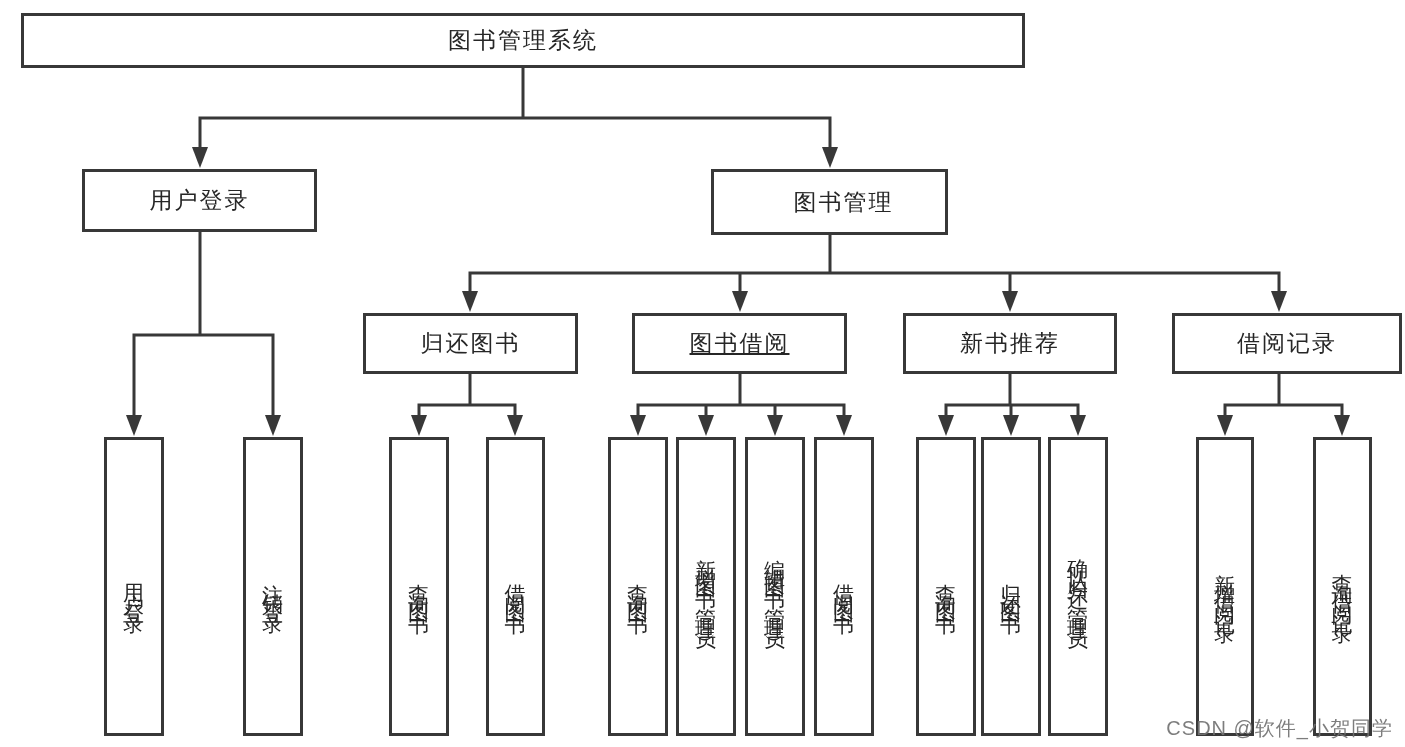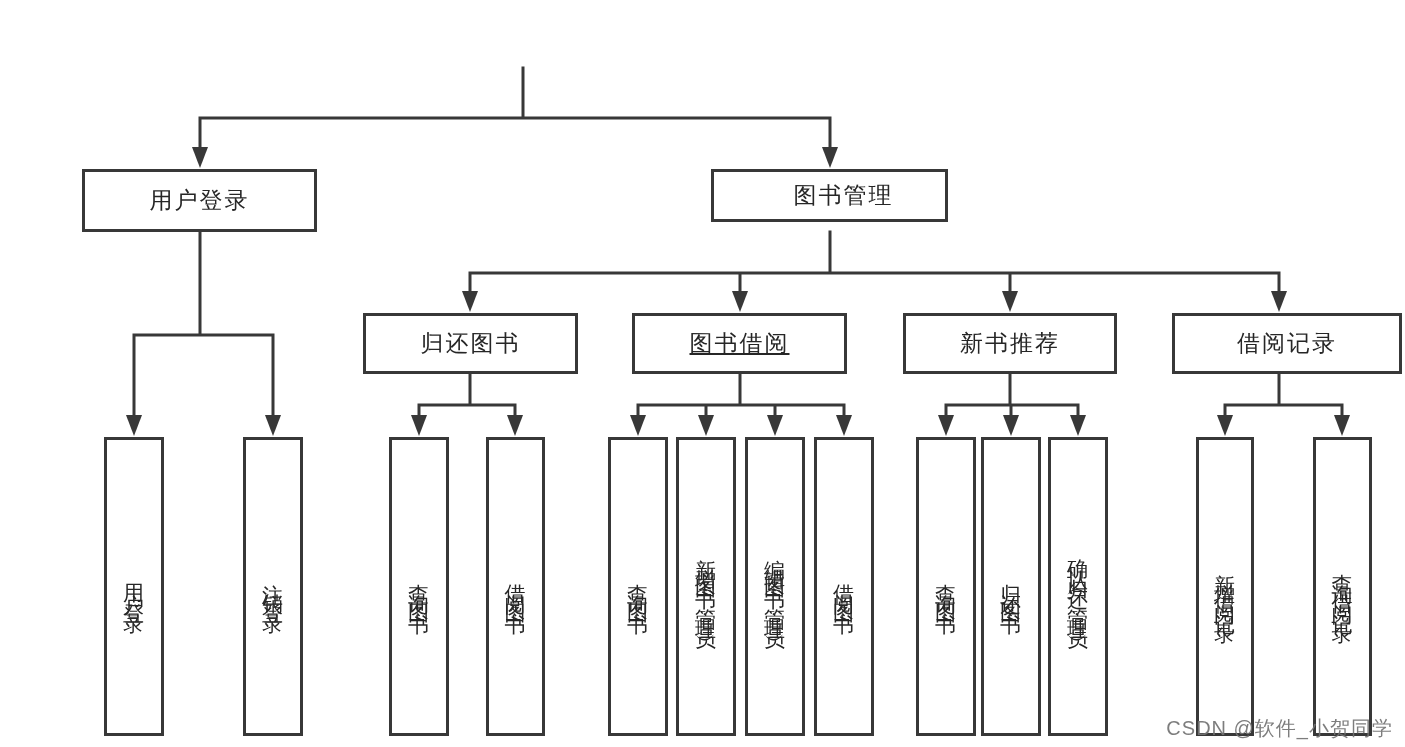--- a/index.html
+++ b/index.html
@@ -107,25 +107,28 @@
       <polygon points="1003,415 1019,415 1011,436"></polygon>
       <polygon points="1070,415 1086,415 1078,436"></polygon>
     </g>
     <g>
       <path class="line" d="M1279,374 V405 M1225,405 H1342 M1225,405 V418 M1342,405 V418"></path>
       <polygon points="1217,415 1233,415 1225,436"></polygon>
       <polygon points="1334,415 1350,415 1342,436"></polygon>
     </g>
   </svg>
 
+  <div class="node hnode" style="left:21px; top:13px; width:1004px; height:55px;">
+    <span>图书管理系统</span>
+  </div>
 
   <div class="node hnode" style="left:82px; top:169px; width:235px; height:63px;">
     <span>用户登录</span>
   </div>
-  <div class="node hnode" style="left:711px; top:169px; width:237px; height:53px;padding-left:28px;">
+  <div class="node hnode" style="left:711px; top:169px; width:237px; height:66px;padding-left:28px;">
     <span>图书管理</span>
   </div>
 
   <div class="node hnode" style="left:363px; top:313px; width:215px; height:61px;">
     <span>归还图书</span>
   </div>
   <div class="node hnode" style="left:632px; top:313px; width:215px; height:61px;text-decoration:underline;">
     <span>图书借阅</span>
   </div>
   <div class="node hnode" style="left:903px; top:313px; width:214px; height:61px;">

